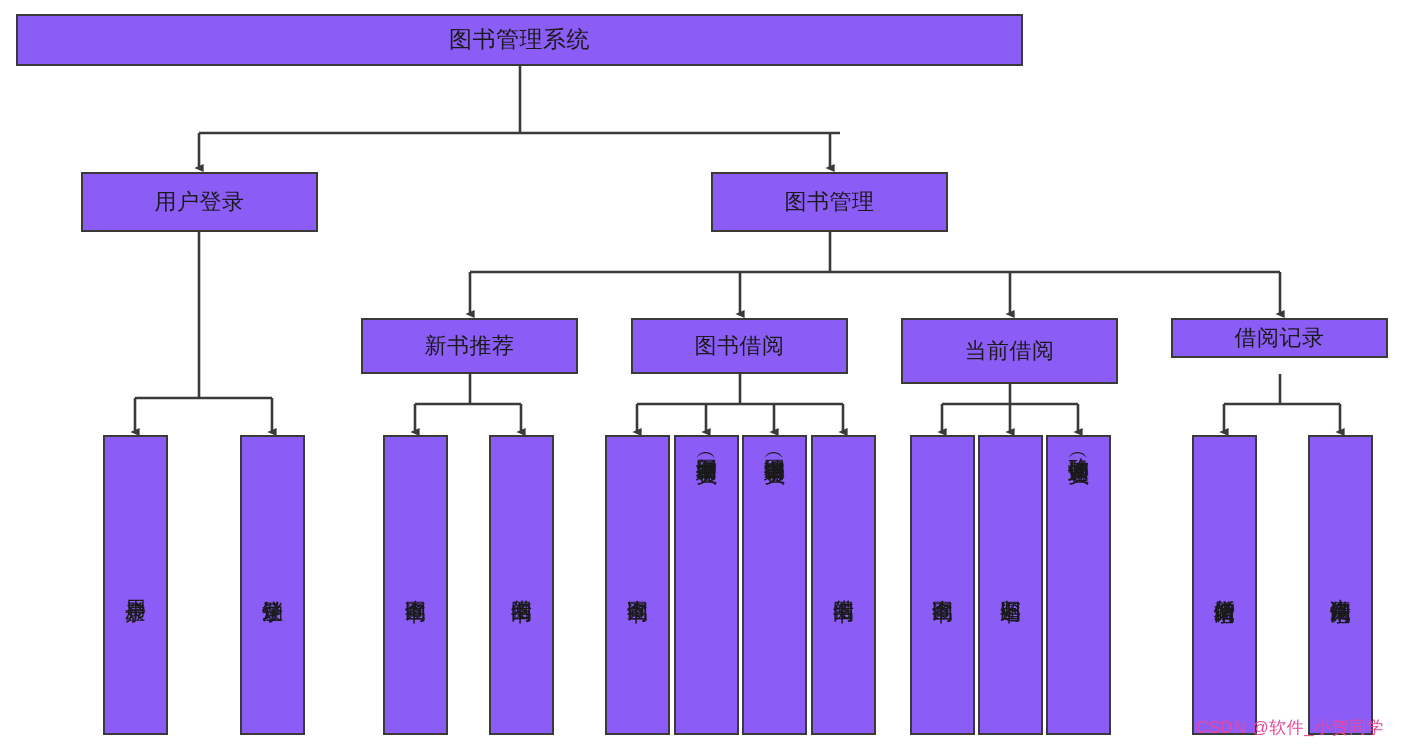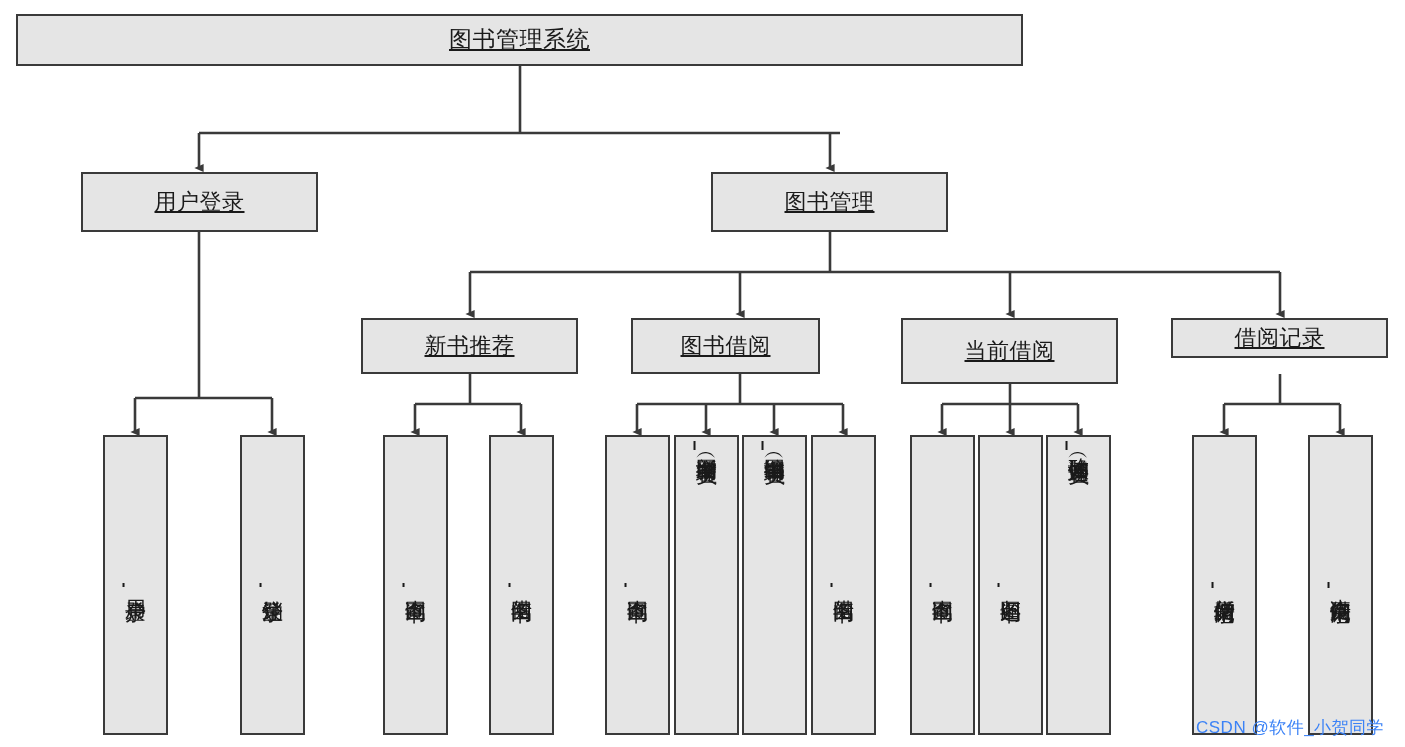--- a/index.html
+++ b/index.html
@@ -22,28 +22,27 @@
     position: absolute;
     left: 0;
     top: 0;
     width: 1405px;
     height: 747px;
     pointer-events: none;
   }
   .node {
     position: absolute;
     box-sizing: border-box;
-    background: #e5e5e5;
+    background: #8b5cf6;
     border: 2px solid #3a3a3a;
     display: flex;
     align-items: center;
     justify-content: center;
     color: #1a1a1a;
     z-index: 2;
-    text-decoration: underline;
   }
   .node .label {
     display: block;
     text-align: center;
     line-height: 1.18;
     white-space: nowrap;
   }
   
   .node.horiz .label {
     font-size: 22px;
@@ -66,21 +65,21 @@
     letter-spacing: 1px;
     white-space: nowrap;
   }
   .node.vert.centered {
     align-items: center;
     padding-top: 0;
   }
   .watermark {
     position: absolute;
     font-size: 17px;
-    color: #3b82f6;
+    color: #ec4899;
     white-space: nowrap;
     z-index: 5;
     letter-spacing: 0.5px;
   }
 </style>
 </head>
 <body>
 
 <div id="canvas">
 
@@ -145,21 +144,21 @@
   </div>
 
   <div class="node horiz" style="left:361px; top:318px; width:217px; height:56px;">
     <span class="label">新书推荐</span>
   </div>
 
   <div class="node horiz" style="left:711px; top:172px; width:237px; height:60px;">
     <span class="label">图书管理</span>
   </div>
 
-  <div class="node horiz" style="left:631px; top:318px; width:189px; height:56px;">
+  <div class="node horiz" style="left:631px; top:318px; width:217px; height:56px;">
     <span class="label">图书借阅</span>
   </div>
 
   <div class="node horiz" style="left:901px; top:318px; width:217px; height:66px;">
     <span class="label">当前借阅</span>
   </div>
 
   <div class="node horiz" style="left:1171px; top:318px; width:217px; height:40px;">
     <span class="label">借阅记录</span>
   </div>

